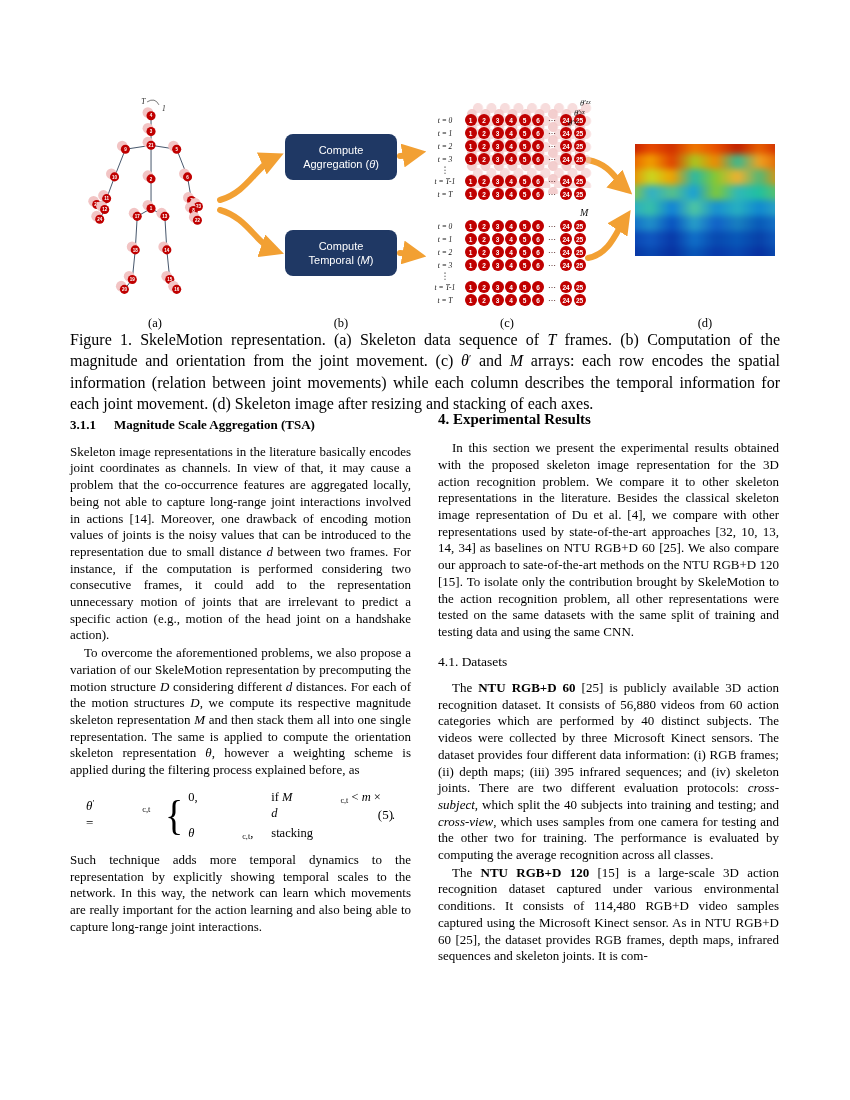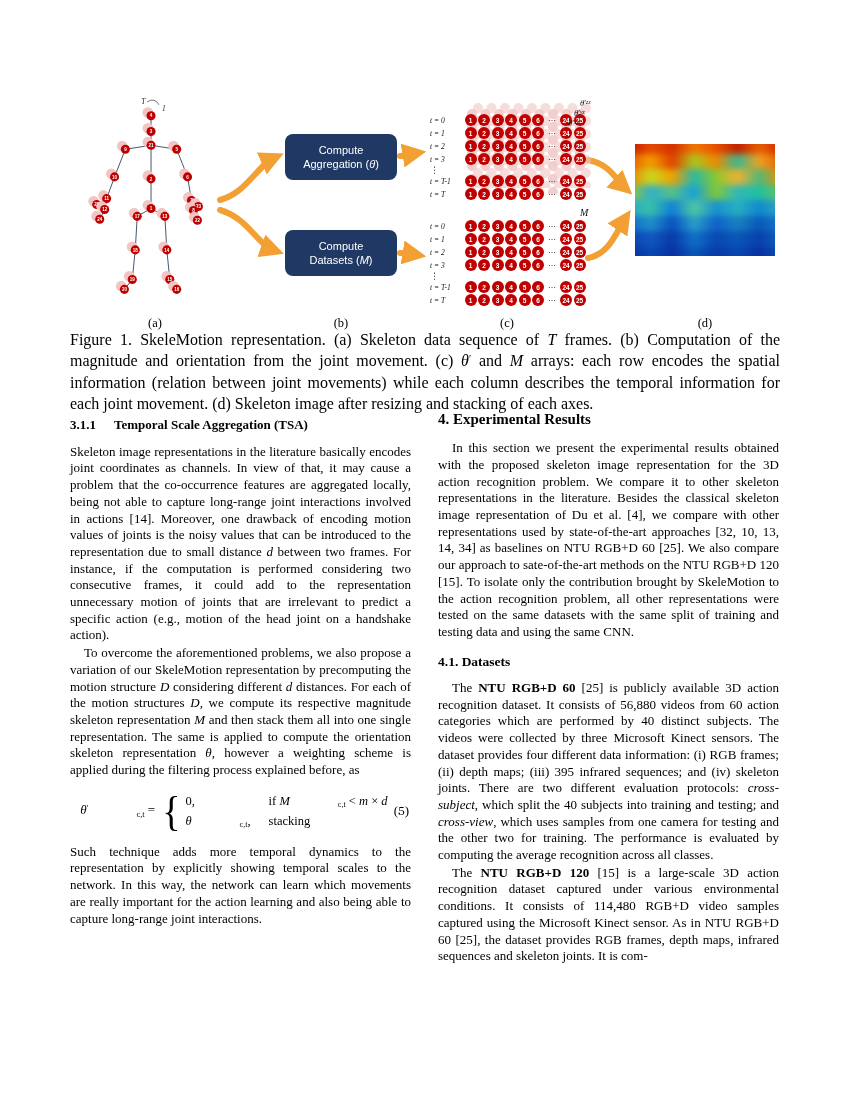--- a/index.html
+++ b/index.html
@@ -29,21 +29,21 @@
   .grid-top{left:360px;top:22px;}
   .grid-bottom{left:360px;top:128px;}
   .stack-layer{position:absolute;left:30px;top:0;width:122px;height:86px;border-radius:3px;z-index:1;
      background-image:radial-gradient(circle at 6px 6px,#f2c6c6 4.6px,rgba(0,0,0,0) 5.4px);
      background-size:13.5px 13px;}
   .stack-layer.l1{transform:translate(6px,-6px);opacity:.85;}
   .stack-layer.l2{transform:translate(12px,-12px);opacity:.6;}
   .grid-rows{position:relative;z-index:2;display:flex;flex-direction:column;gap:1px;}
   .grid-row{display:flex;align-items:center;gap:1.5px;height:12px;}
   .grid-row.vdots{height:8px;}
-  .row-label{width:30px;text-align:left;font:italic 7.5px "Liberation Serif",serif;padding-right:3px;flex:none;color:#111;}
+  .row-label{width:30px;text-align:center;font:italic 7.5px "Liberation Serif",serif;padding-right:3px;flex:none;color:#111;}
   .vdots .row-label{font-style:normal;font-size:9px;line-height:6px;}
   .cell-circle{width:12px;height:12px;border-radius:50%;background:#c00000;color:#fff;
      font:bold 6.5px "Liberation Sans",sans-serif;display:flex;align-items:center;justify-content:center;flex:none;}
   .cell-dots{width:13px;text-align:center;font-size:8px;color:#502020;flex:none;}
   .axis-label{position:absolute;font-size:8.5px;font-family:"Liberation Serif",serif;z-index:3;white-space:nowrap;color:#111;}
   .al-0{top:-16px;left:150px;}
   .al-1{top:-6px;left:144px;}
   .al-2{top:4px;left:138px;}
   .m-label{top:-13px;left:150px;font-size:10px;}
 
@@ -58,27 +58,27 @@
   .caption{position:absolute;left:70px;top:329px;width:710px;font-size:16px;line-height:1.33;text-align:justify;}
 
   
   .columns{position:absolute;left:70px;top:402px;width:710px;display:flex;gap:27px;}
   .col{width:341px;font-size:13px;line-height:1.285;text-align:justify;}
   .para{margin:0 0 1px;}
   .indent{text-indent:14px;}
   .h-sss{font-weight:bold;margin:15px 0 10px;font-size:13px;text-align:left;}
   .h-sss .h-num{margin-right:18px;}
   .h-sec{font-size:15px;font-weight:bold;margin:8px 0 11px;text-align:left;}
-  .h-sub{font-size:13.5px;font-weight:bold;margin:12px 0 10px;text-align:left;}
+  .h-sub{font-size:13.5px;font-weight:normal;margin:12px 0 10px;text-align:left;}
 
   sup{font-size:65%;vertical-align:baseline;position:relative;top:-0.45em;}
   sub{font-size:65%;vertical-align:baseline;position:relative;bottom:-0.25em;padding-left:48px;}
 
   
-  .equation{position:relative;display:flex;align-items:center;margin:10px 0 11px;min-height:44px;}
+  .equation{position:relative;display:flex;align-items:center;margin:10px 16px 11px;min-height:44px;}
   .eq-main{display:flex;align-items:center;margin:0 auto;font-size:13px;}
   .eq-brace{font-size:38px;font-weight:400;line-height:1;margin:0 5px 0 7px;transform:scaleY(1.1);}
   .eq-cases{display:grid;grid-template-columns:auto auto;column-gap:18px;row-gap:4px;
      align-items:baseline;font-size:12.5px;text-align:left;}
   .eq-trailer{margin-left:10px;}
   .eq-number{position:absolute;right:2px;top:50%;transform:translateY(-50%);}
 </style>
 </head>
 <body>
 
@@ -254,21 +254,21 @@
         <path d="M68,8 Q76,3 80,11" class="frame-arrow"></path>
         <text x="83" y="17" class="frame-label">1</text>
       </svg>
 
     <div class="compute-box box-orientation">
       <div><span>Compute</span></div>
       <div><span>Aggregation (</span><span style="font-style: italic;">θ</span><span>)</span></div>
     </div>
     <div class="compute-box box-magnitude">
       <div><span>Compute</span></div>
-      <div><span>Datasets (</span><span style="font-style: italic;">M</span><span>)</span></div>
+      <div><span>Temporal (</span><span style="font-style: italic;">M</span><span>)</span></div>
     </div>
 
     <div class="grid-wrap grid-top">
       <div class="stack-layer l2"></div>
       <div class="stack-layer l1"></div>
       <div class="grid-rows">
           <div class="grid-row">
             <span class="row-label">t = 0</span>
             <span class="cell-circle">1</span>
             <span class="cell-circle">2</span>
@@ -451,21 +451,21 @@
     </div>
   </div>
 
   <div class="caption"><span>Figure 1. SkeleMotion representation. (a) Skeleton data sequence of </span><span style="font-style: italic;">T</span><span> frames. (b) Computation of the magnitude and orientation from the joint movement. (c) </span><span style="font-style: italic;">θ</span><sup>′</sup><span> and </span><span style="font-style: italic;">M</span><span> arrays: each row encodes the spatial information (relation between joint movements) while each column describes the temporal information for each joint movement. (d) Skeleton image after resizing and stacking of each axes.</span></div>
 
   <div class="columns">
 
     <div class="col">
 
       <div class="h-sss">
-        <span class="h-num">3.1.1</span><span>Temporal Scale Aggregation (TSA)</span>
+        <span class="h-num">3.1.1</span><span>Magnitude Scale Aggregation (TSA)</span>
       </div>
 
       <p class="para"><span>Skeleton image representations in the literature basically encodes joint coordinates as channels. In view of that, it may cause a problem that the co-occurrence features are aggregated locally, being not able to capture long-range joint interactions involved in actions [14]. Moreover, one drawback of encoding motion values of joints is the noisy values that can be introduced to the representation due to small distance </span><span style="font-style: italic;">d</span><span> between two frames. For instance, if the computation is performed considering two consecutive frames, it could add to the representation unnecessary motion of joints that are irrelevant to predict a specific action (e.g., motion of the head joint on a handshake action).</span></p>
       <p class="para indent"><span>To overcome the aforementioned problems, we also propose a variation of our SkeleMotion representation by precomputing the motion structure </span><span style="font-style: italic;">D</span><span> considering different </span><span style="font-style: italic;">d</span><span> distances. For each of the motion structures </span><span style="font-style: italic;">D</span><span>, we compute its respective magnitude skeleton representation </span><span style="font-style: italic;">M</span><span> and then stack them all into one single representation. The same is applied to compute the orientation skeleton representation </span><span style="font-style: italic;">θ</span><span>, however a weighting scheme is applied during the filtering process explained before, as</span></p>
 
       <div class="equation">
         <span class="eq-main">
           <span class="eq-lhs"><span style="font-style: italic;">θ</span><sup>′</sup><sub>c,t</sub><span> =</span></span>
           <span class="eq-brace">{</span>
           <span class="eq-cases">

